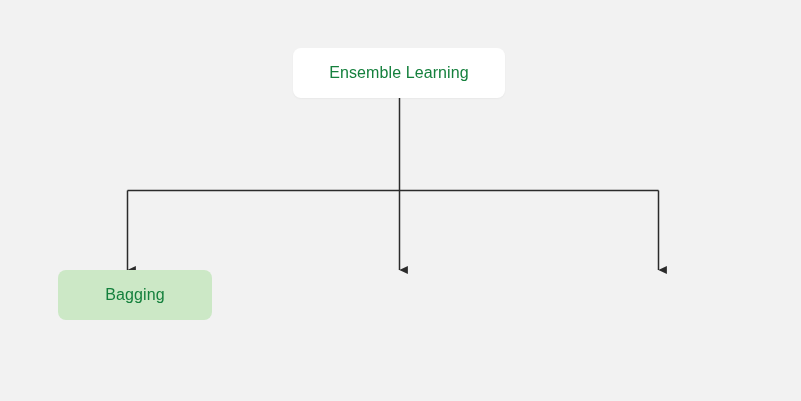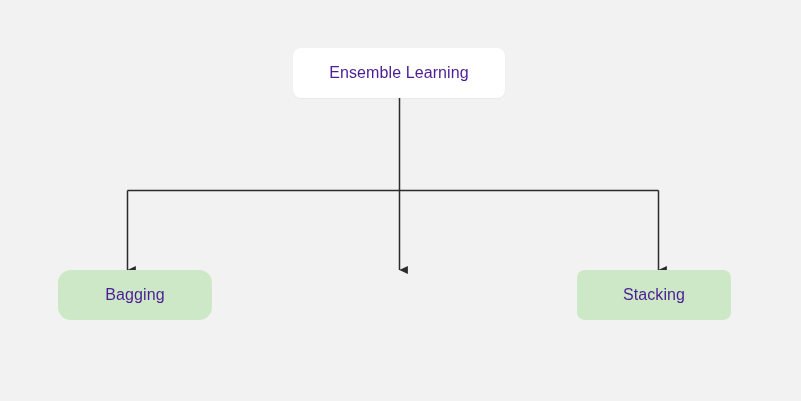--- a/index.html
+++ b/index.html
@@ -27,42 +27,42 @@
     width: 801px;
     height: 401px;
   }
   .node {
     position: absolute;
     box-sizing: border-box;
     display: flex;
     align-items: center;
     justify-content: center;
     border-radius: 8px;
-    color: #4c1d95;
+    color: #15803d;
     font-size: 16px;
     font-weight: 400;
     line-height: 1;
     letter-spacing: 0.1px;
     white-space: nowrap;
   }
   .node-root {
     left: 293px;
     top: 48px;
     width: 212px;
     height: 50px;
     background: #ffffff;
     box-shadow: 0 1px 2px rgba(0, 0, 0, 0.045);
   }
   .node-leaf {
     top: 270px;
     width: 154px;
     height: 50px;
     background: #cce8c6;
   }
-  .leaf-bagging  { left: 58px; border-radius: 13px; }
+  .leaf-bagging  { left: 58px; }
   .leaf-boosting { left: 322px; }
   .leaf-stacking { left: 577px; }
 </style>
 </head>
 <body>
 
 <div id="diagram-canvas">
 
   <svg id="connector-layer" viewBox="0 0 801 401" width="801" height="401">
     <defs>
@@ -82,17 +82,14 @@
 
   <div class="node node-root">
     <span>Ensemble Learning</span>
   </div>
 
   <div class="node node-leaf leaf-bagging">
     <span>Bagging</span>
   </div>
 
 
-  <div class="node node-leaf leaf-stacking">
-    <span>Stacking</span>
-  </div>
 
 </div>
 
 </body></html>

